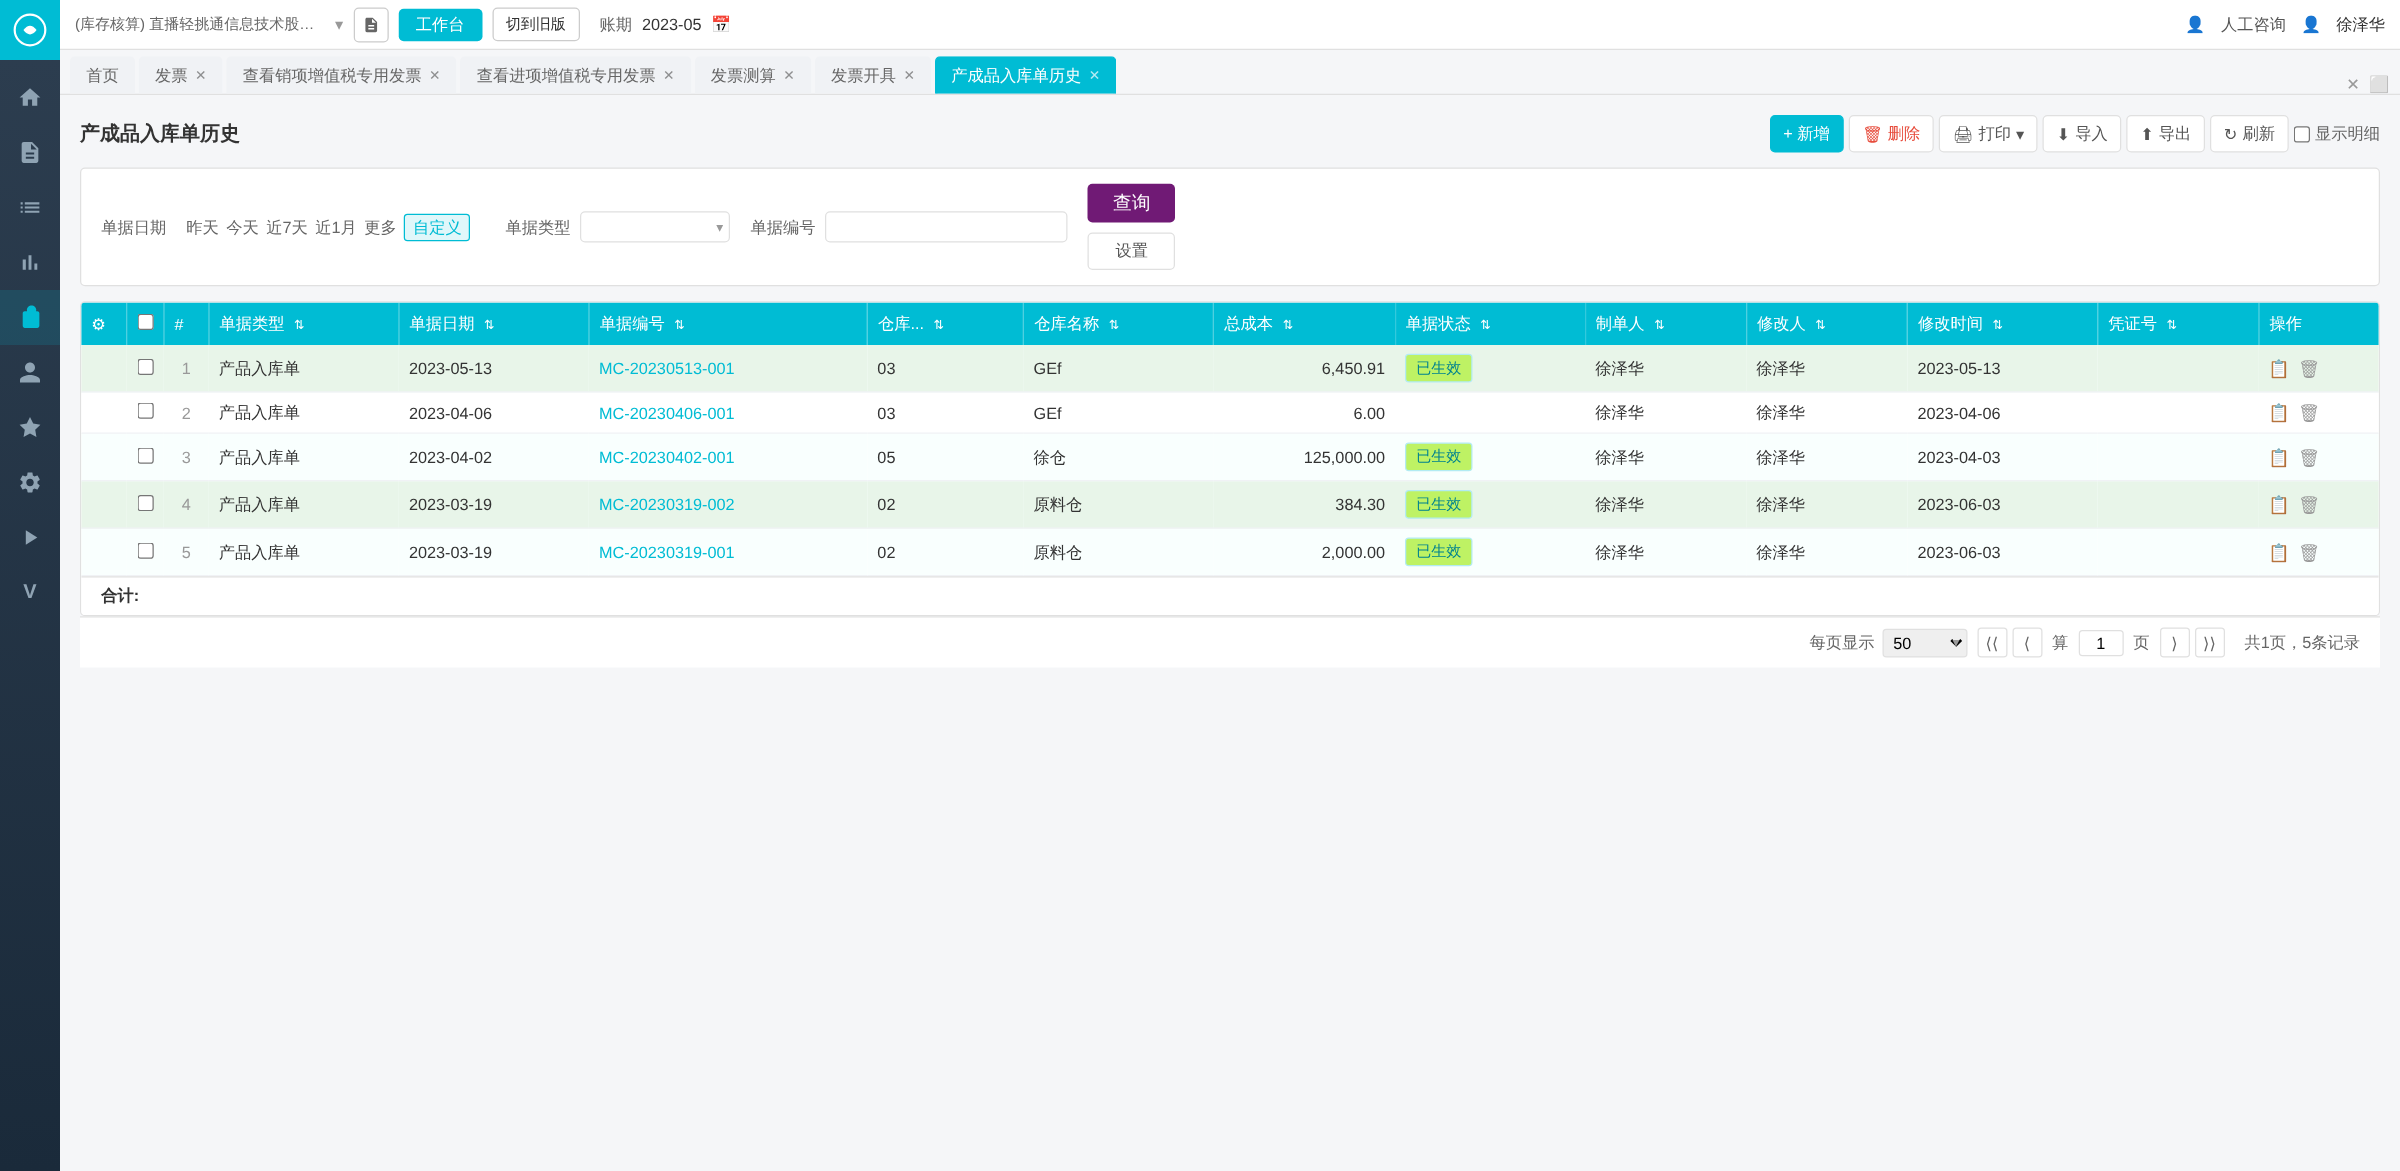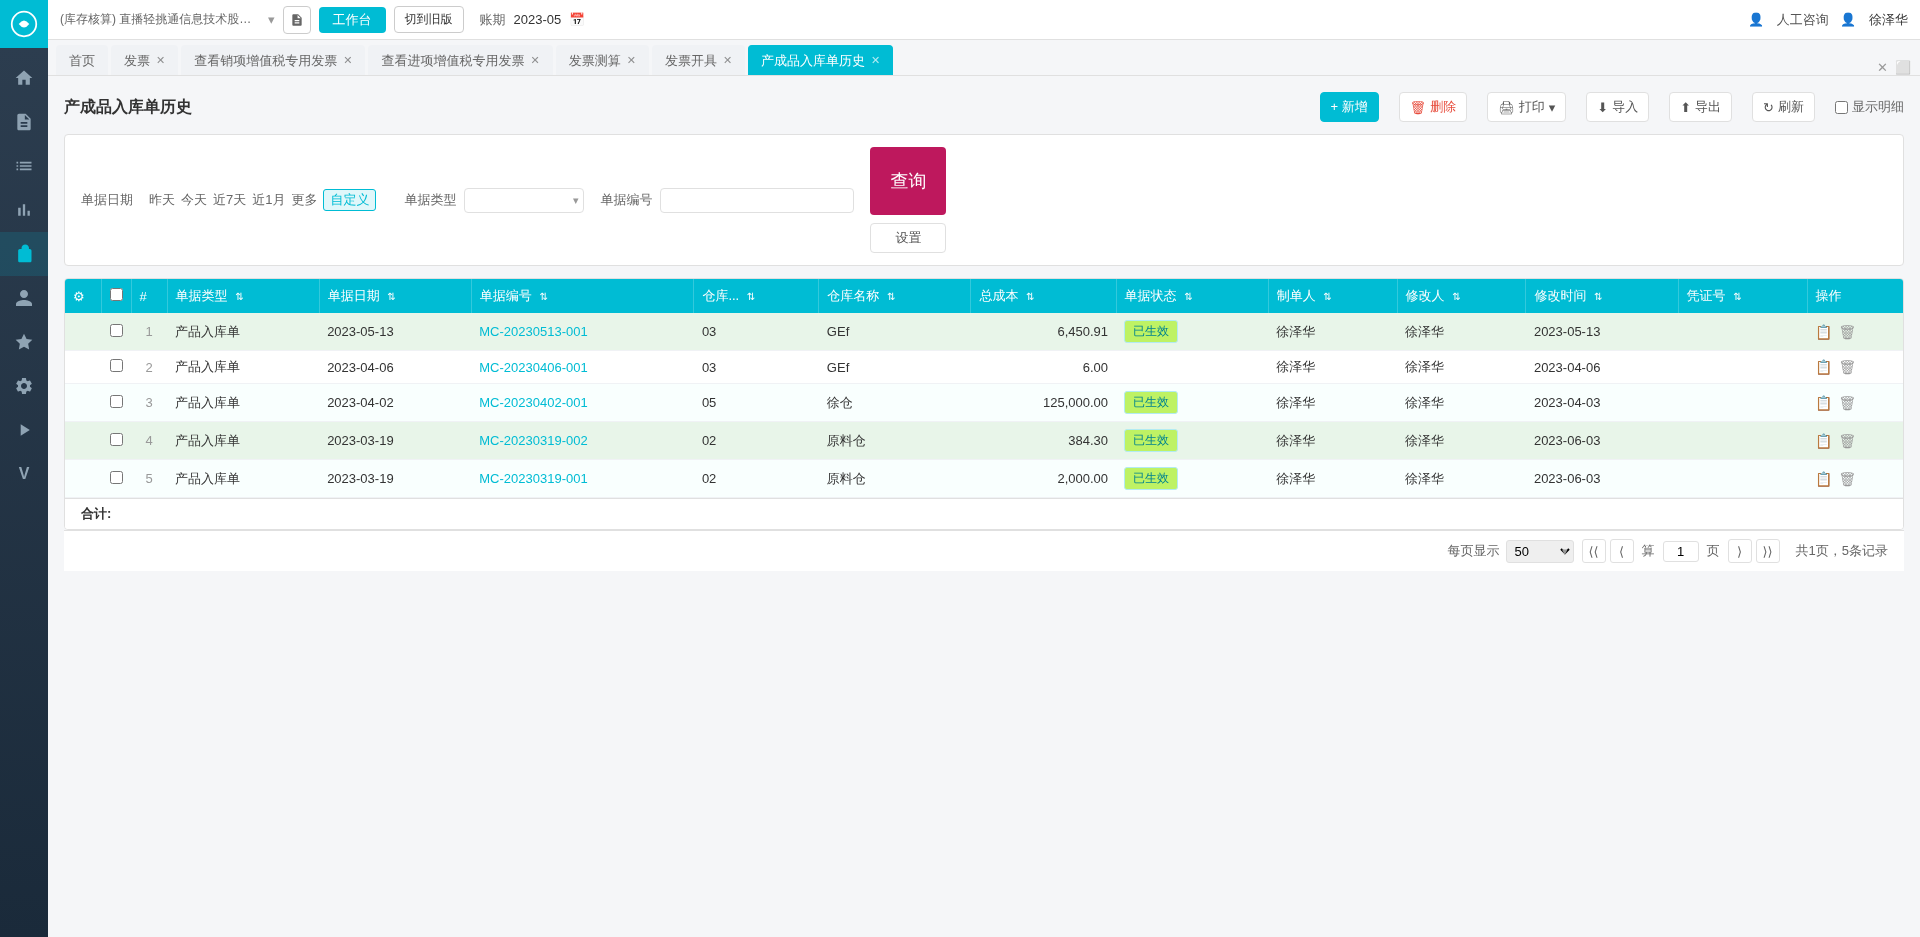--- a/index.html
+++ b/index.html
@@ -32,35 +32,35 @@
     .tab.normal { background: #f0f2f5; }
     .tab .close-x { font-size: 11px; opacity: 0.7; }
     .tabs-right { margin-left: auto; display: flex; align-items: center; gap: 8px; color: #999; }
 
     
     .content { flex: 1; overflow-y: auto; padding: 16px; background: #f5f6f8; }
 
     
     .page-header { display: flex; align-items: center; justify-content: space-between; margin-bottom: 12px; }
     .page-title { font-size: 16px; font-weight: bold; color: #333; }
-    .toolbar { display: flex; gap: 20px; align-items: center; }
+    .toolbar { display: flex; gap: 4px; align-items: center; }
     .toolbar-btn { display: flex; align-items: center; gap: 4px; padding: 5px 10px; background: white; border: 1px solid #e0e0e0; border-radius: 4px; cursor: pointer; color: #555; font-size: 13px; }
     .toolbar-btn.danger { color: #e74c3c; }
 
     
     .filter-area { background: white; border: 1px solid #e0e0e0; border-radius: 4px; padding: 12px 16px; margin-bottom: 12px; }
     .filter-row { display: flex; align-items: center; gap: 16px; flex-wrap: wrap; }
     .filter-label { color: #666; font-size: 13px; white-space: nowrap; }
     .filter-date-shortcuts { display: flex; gap: 6px; align-items: center; }
     .date-shortcut { color: #666; cursor: pointer; font-size: 13px; }
     .date-shortcut.active { color: #00bcd4; border: 1px solid #00bcd4; border-radius: 3px; padding: 1px 6px; background: #e0f7fa; }
     .filter-select-box { border: 1px solid #e0e0e0; border-radius: 4px; padding: 4px 24px 4px 8px; color: #333; background: white; cursor: pointer; font-size: 13px; position: relative; min-width: 120px; appearance: none; }
     .filter-input { border: 1px solid #e0e0e0; border-radius: 4px; padding: 4px 8px; color: #333; font-size: 13px; min-width: 180px; }
     .expand-btn { color: #00bcd4; cursor: pointer; font-size: 13px; display: flex; align-items: center; gap: 4px; }
-    .query-btn { background: #be185d; color: white; border: none; border-radius: 4px; padding: 22px 20px; cursor: pointer; font-size: 18px; }
+    .query-btn { background: #701a75; color: white; border: none; border-radius: 4px; padding: 6px 20px; cursor: pointer; font-size: 15px; }
     .set-btn { background: white; color: #555; border: 1px solid #e0e0e0; border-radius: 4px; padding: 5px 14px; cursor: pointer; font-size: 13px; margin-top: 4px; }
 
     
     .table-wrapper { background: white; border: 1px solid #e0e0e0; border-radius: 4px; overflow: auto; }
     table { width: 100%; border-collapse: collapse; }
     thead tr { background: #00bcd4; color: white; }
     thead th { padding: 8px 8px; text-align: left; font-weight: normal; font-size: 13px; white-space: nowrap; border-right: 1px solid rgba(255,255,255,0.2); cursor: pointer; }
     thead th:last-child { border-right: none; }
     thead th .sort-icon { margin-left: 4px; font-size: 10px; }
     tbody tr { border-bottom: 1px solid #f0f2f5; }

